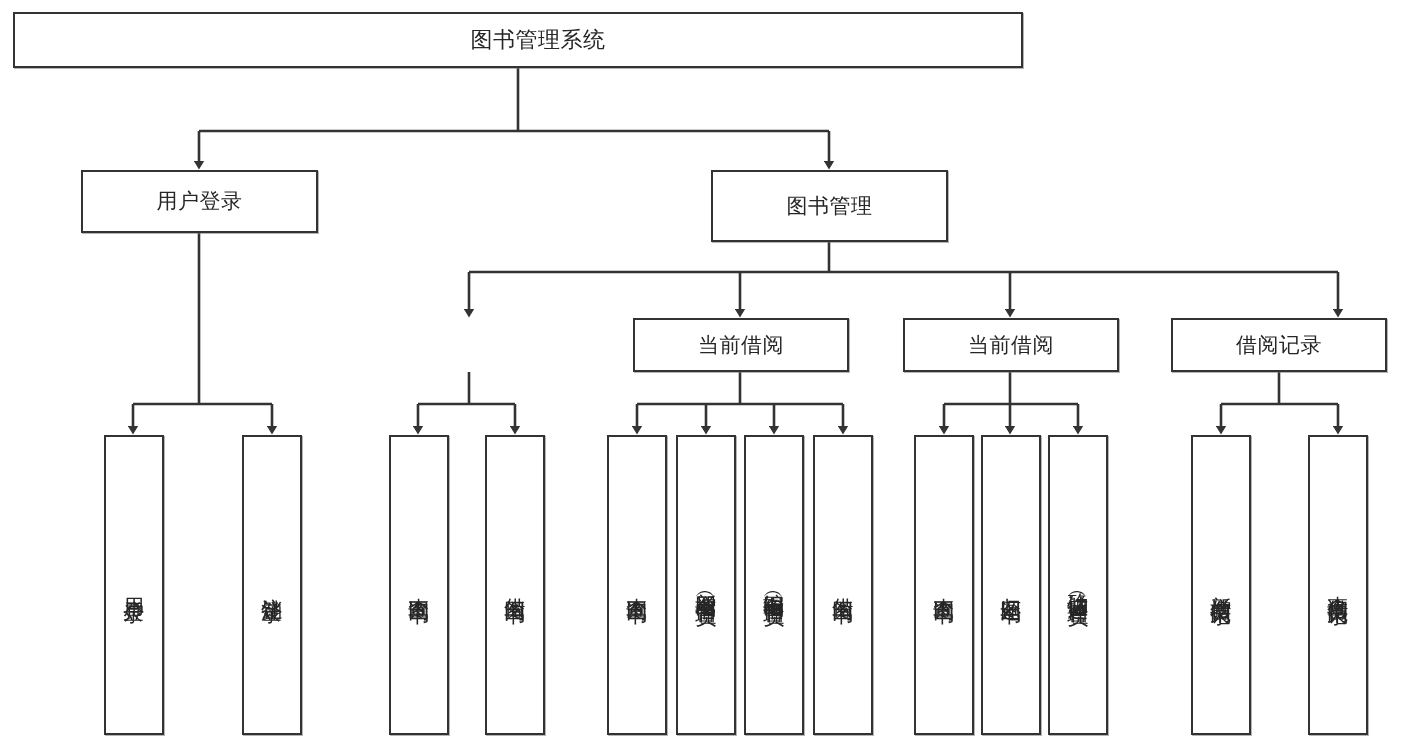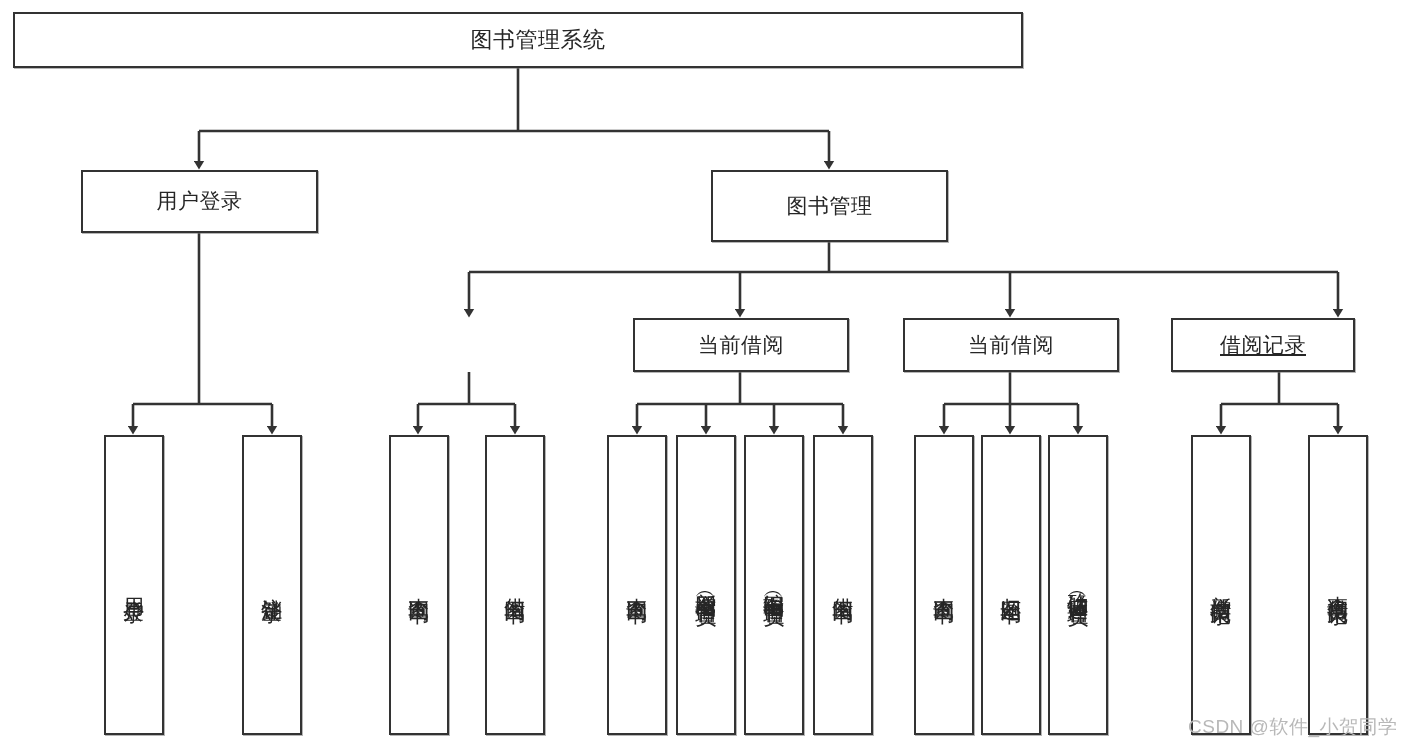--- a/index.html
+++ b/index.html
@@ -137,21 +137,21 @@
   <div class="node horiz" style="left:711px; top:170px; width:237px; height:72px;">
     <span class="label">图书管理</span>
   </div>
 
   <div class="node horiz" style="left:633px; top:318px; width:216px; height:54px;">
     <span class="label">当前借阅</span>
   </div>
   <div class="node horiz" style="left:903px; top:318px; width:216px; height:54px;">
     <span class="label">当前借阅</span>
   </div>
-  <div class="node horiz" style="left:1171px; top:318px; width:184px; height:54px;text-decoration:underline;">
+  <div class="node horiz" style="left:1171px; top:318px; width:216px; height:54px;">
     <span class="label">借阅记录</span>
   </div>
 
   <div class="node vert" style="left:104px; top:435px; width:60px; height:300px;">
     <span class="label">用户登录</span>
   </div>
   <div class="node vert" style="left:242px; top:435px; width:60px; height:300px;">
     <span class="label">注销登录</span>
   </div>
 
@@ -185,15 +185,14 @@
     <span class="label">确认归还（管理员）</span>
   </div>
 
   <div class="node vert" style="left:1191px; top:435px; width:60px; height:300px;">
     <span class="label">新增借阅记录</span>
   </div>
   <div class="node vert" style="left:1308px; top:435px; width:60px; height:300px;">
     <span class="label">查询借阅记录</span>
   </div>
 
-  <div class="watermark" style="left:1188px; top:714px;">CSDN @软件_小贺同学</div>
 
 </div>
 
 </body></html>

